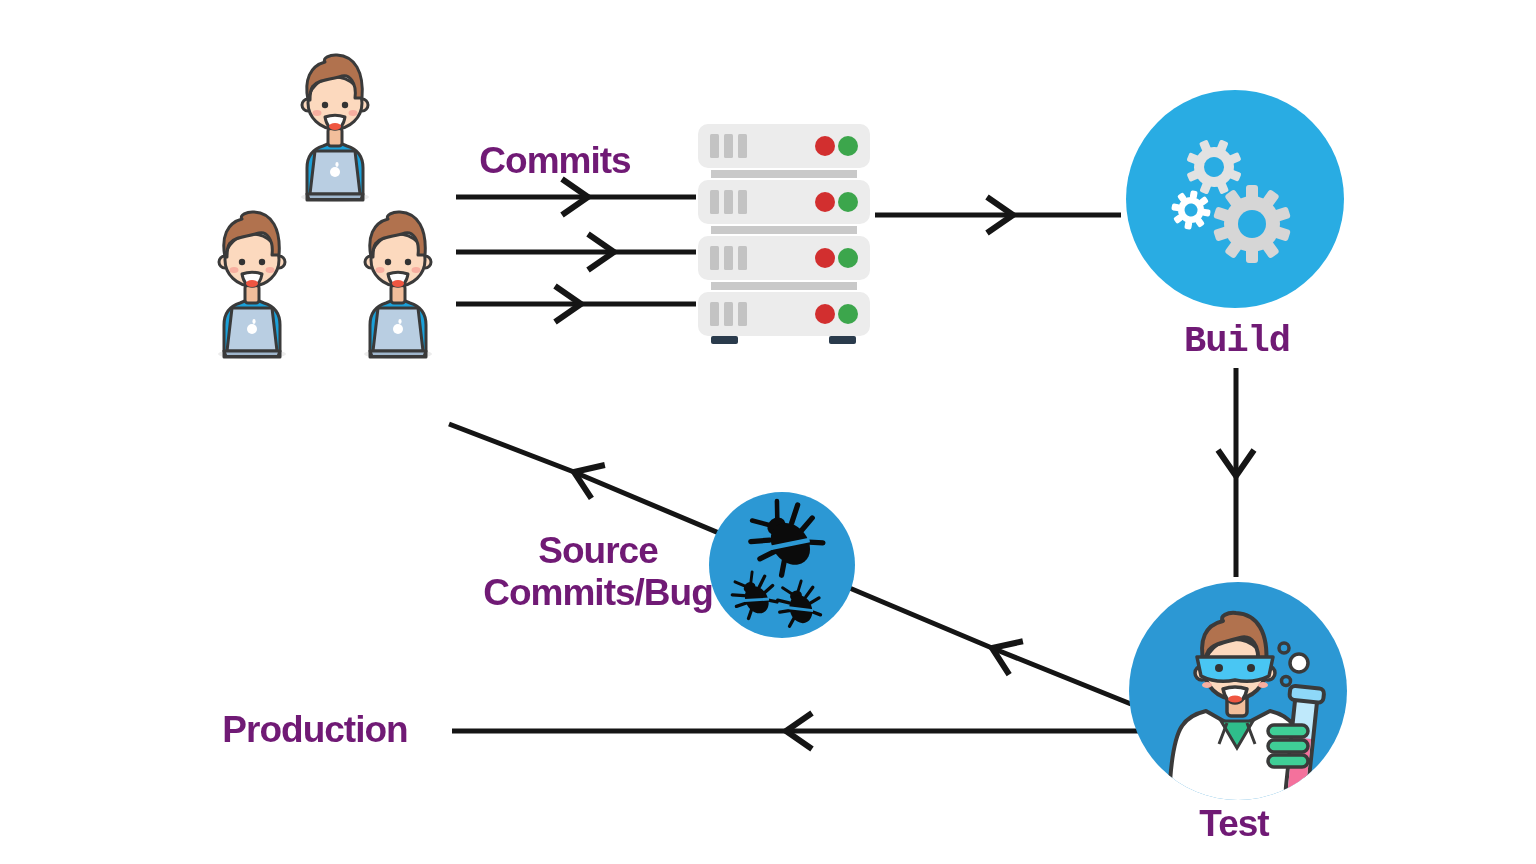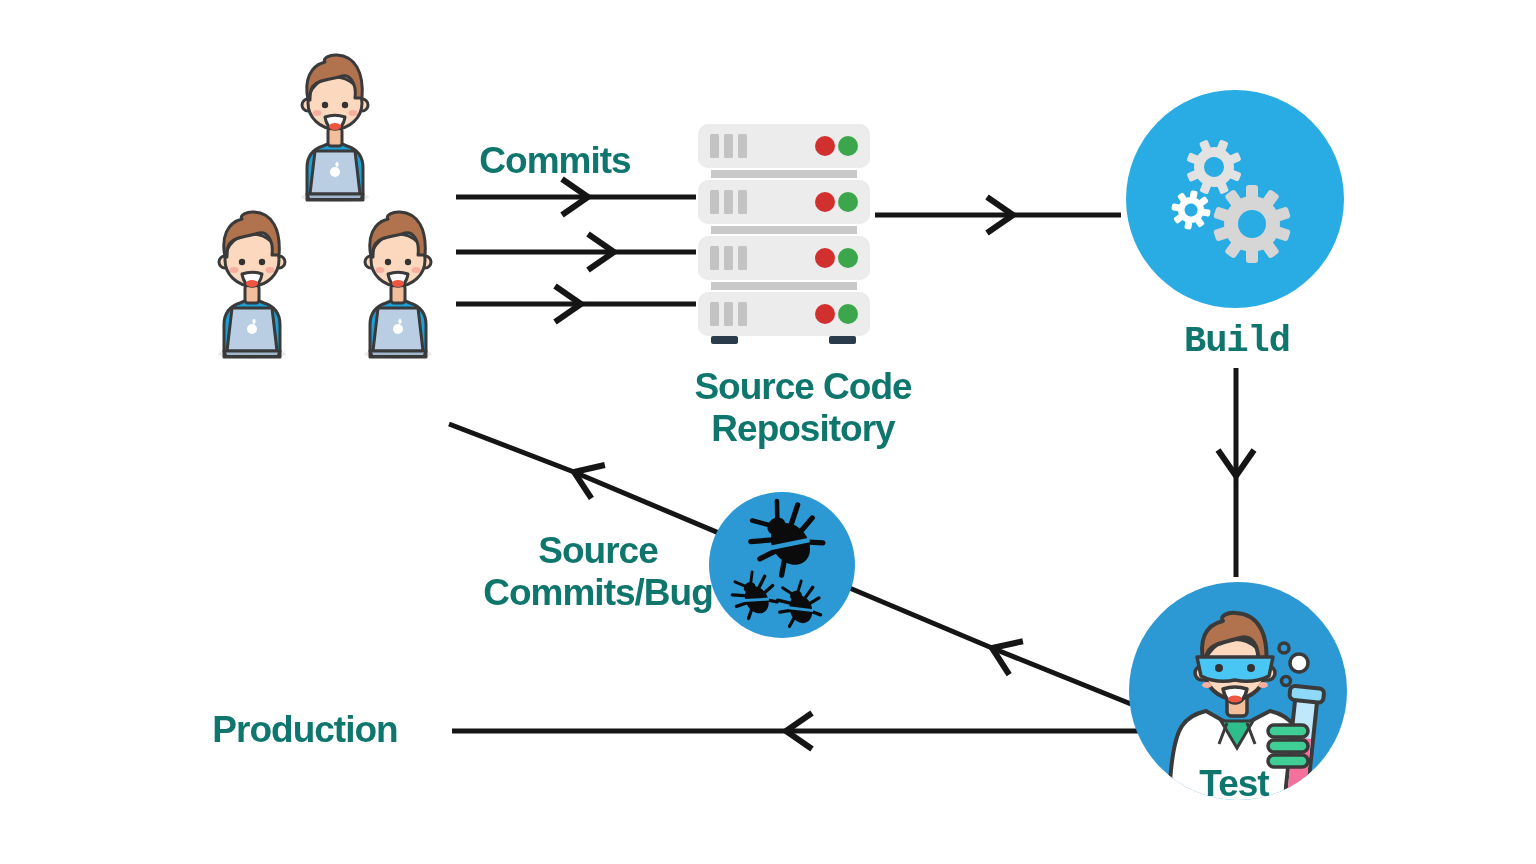--- a/index.html
+++ b/index.html
@@ -10,21 +10,21 @@
     height: 864px;
     background: #ffffff;
     overflow: hidden;
     font-family: "Liberation Sans", sans-serif;
   }
   .abs { position: absolute; }
   .connectors { left: 0; top: 0; z-index: 1; }
   .node { z-index: 2; }
   .label {
     z-index: 3;
-    color: #0f766e;
+    color: #701a75;
     font-weight: 700;
     font-size: 37px;
     letter-spacing: -1px;
     text-align: center;
     line-height: 42px;
     white-space: nowrap;
   }
   .label span { display: block; }
   .conn { fill: none; stroke: #151515; stroke-width: 5; }
 </style>
@@ -113,24 +113,20 @@
     <g transform="translate(0,168)">
       <rect x="0" y="0" width="172" height="44" rx="10" fill="#ECECEC"></rect>
       <rect x="12" y="10" width="9" height="24" rx="1.5" fill="#C3C3C3"></rect>
       <rect x="26" y="10" width="9" height="24" rx="1.5" fill="#C3C3C3"></rect>
       <rect x="40" y="10" width="9" height="24" rx="1.5" fill="#C3C3C3"></rect>
       <circle cx="127" cy="22" r="10" fill="#D22F2F"></circle>
       <circle cx="150" cy="22" r="10" fill="#3CA64C"></circle>
     </g>
   </svg>
 
-  <div class="abs label" style="left:653px; top:366px; width:300px;">
-    <span>Source Code</span>
-    <span>Repository</span>
-  </div>
 
   <svg class="abs node" style="left:1124px; top:88px;" width="222" height="222" viewBox="0 0 222 222">
     <circle cx="111" cy="111" r="109" fill="#29ACE3"></circle>
     <g>
 
       <g transform="translate(128,136)">
         <g fill="#D6D6D6">
           <rect x="-6" y="-39" width="12" height="15" rx="3" transform="rotate(0)"></rect>
           <rect x="-6" y="-39" width="12" height="15" rx="3" transform="rotate(36)"></rect>
           <rect x="-6" y="-39" width="12" height="15" rx="3" transform="rotate(72)"></rect>
@@ -250,21 +246,21 @@
         <rect x="141" y="160" width="40" height="12" rx="6" fill="#3FCE96" stroke="#3A3A3A" stroke-width="3.5"></rect>
         <rect x="141" y="175" width="40" height="12" rx="6" fill="#3FCE96" stroke="#3A3A3A" stroke-width="3.5"></rect>
       </g>
 
       <circle cx="157" cy="68" r="5" fill="none" stroke="#3A3A3A" stroke-width="3.5"></circle>
       <circle cx="172" cy="83" r="9" fill="#FFFFFF" stroke="#3A3A3A" stroke-width="3.5"></circle>
       <circle cx="159" cy="101" r="4.5" fill="none" stroke="#3A3A3A" stroke-width="3.5"></circle>
     </g>
   </svg>
 
-  <div class="abs label" style="left:1134px; top:763px; width:200px;text-align:center;">
+  <div class="abs label" style="left:1134px; top:803px; width:200px;text-align:center;">
     <span>Test</span>
   </div>
 
-  <div class="abs label" style="left:155px; top:709px; width:300px;text-align:center;">
+  <div class="abs label" style="left:165px; top:709px; width:300px;text-align:center;">
     <span>Production</span>
   </div>
 
 </div>
 
 </body></html>

